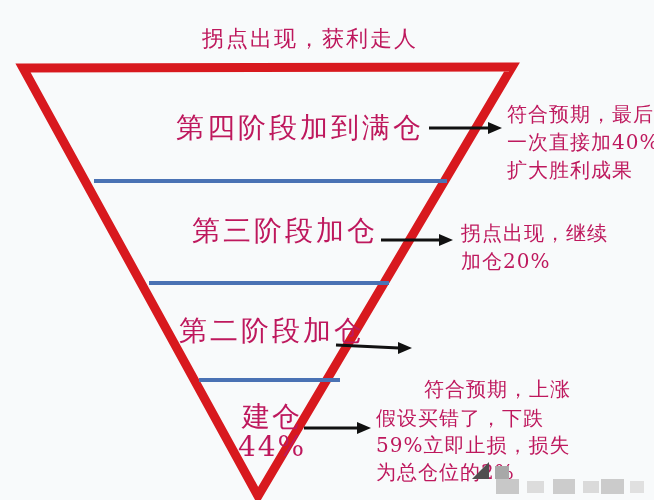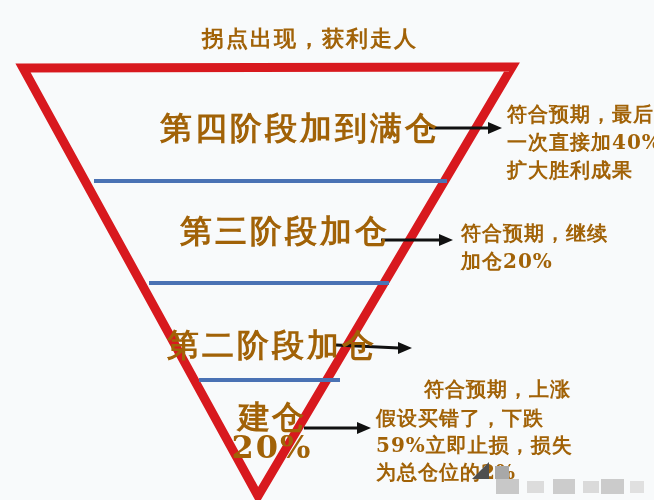--- a/index.html
+++ b/index.html
@@ -18,41 +18,41 @@
     overflow: hidden;
     color: #1a1a1a;
   }
   .diagram-svg {
     position: absolute;
     left: 0;
     top: 0;
   }
   .txt {
     position: absolute;
-    font-weight: bold;
-    color: #a16207;
+    font-weight: normal;
+    color: #be185d;
     white-space: nowrap;
   }
   .page-title {
     left: 160px;
     top: 24px;
     width: 300px;
     text-align: center;
     font-size: 22px;
     letter-spacing: 2px;
   }
   .stage-label {
     text-align: center;
-    font-size: 32px;
+    font-size: 28px;
     letter-spacing: 3px;
     line-height: 30px;
   }
   .stage-label.l1 { left: 150px; top: 113px; width: 300px; }
   .stage-label.l2 { left: 140px; top: 216px; width: 290px; }
-  .stage-label.l3 { left: 137px; top: 330px; width: 270px; }
+  .stage-label.l3 { left: 137px; top: 316px; width: 270px; }
   .stage-label.l4 { left: 222px; top: 402px; width: 100px; letter-spacing: 2px; }
   .annotation {
     font-size: 20px;
     line-height: 28px;
     letter-spacing: 1px;
   }
   .annotation.a1 { left: 507px; top: 100px; }
   .annotation.a2 { left: 461px; top: 219px; }
   .annotation.a3 { left: 424px; top: 327px; margin-top: 48px; }
   .annotation.a4 { left: 376px; top: 405px; line-height: 27px; }
@@ -93,31 +93,31 @@
     <polygon points="357,422 371,428 357,434" fill="#111111"></polygon>
   </svg>
 
   <div class="txt page-title">拐点出现，获利走人</div>
 
   <div class="txt stage-label l1">第四阶段加到满仓</div>
   <div class="txt stage-label l2">第三阶段加仓</div>
   <div class="txt stage-label l3">第二阶段加仓</div>
   <div class="txt stage-label l4">
     <div>建仓</div>
-    <div>20%</div>
+    <div>44%</div>
   </div>
 
   <div class="txt annotation a1">
     <div>符合预期，最后</div>
     <div>一次直接加40%，</div>
     <div>扩大胜利成果</div>
   </div>
 
   <div class="txt annotation a2">
-    <div>符合预期，继续</div>
+    <div>拐点出现，继续</div>
     <div>加仓20%</div>
   </div>
 
   <div class="txt annotation a3">
     <div>符合预期，上涨</div>
   </div>
 
   <div class="txt annotation a4">
     <div>假设买错了，下跌</div>
     <div>59%立即止损，损失</div>

